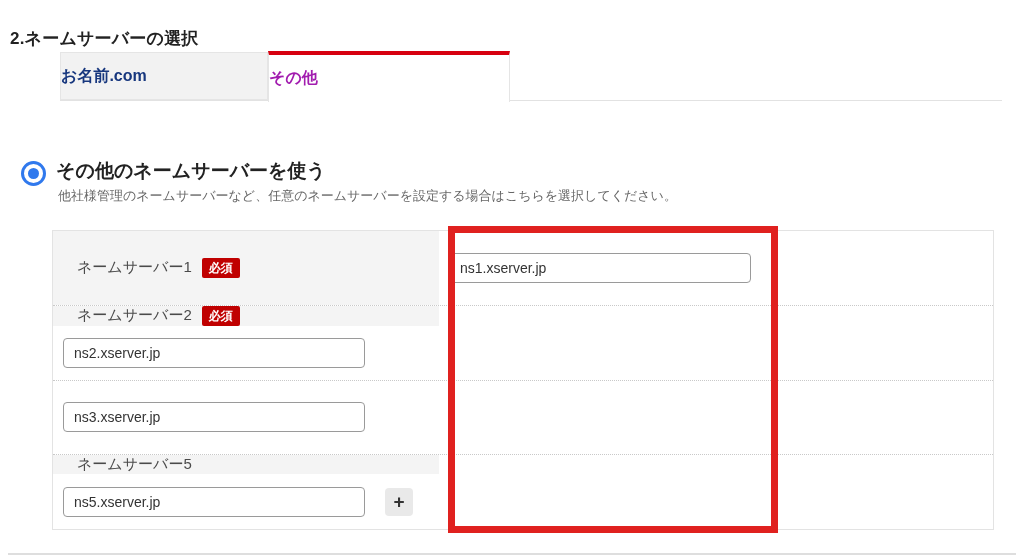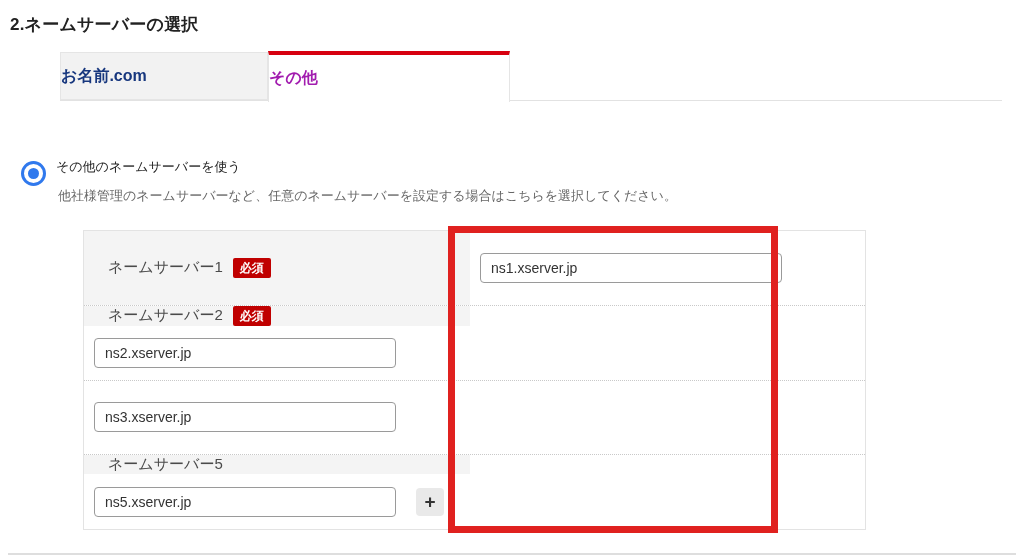--- a/index.html
+++ b/index.html
@@ -3,21 +3,21 @@
 <meta charset="utf-8">
 <style>
   * { margin:0; padding:0; box-sizing:border-box; }
   html,body { background:#ffffff; }
   body { font-family:"Liberation Sans","DejaVu Sans",sans-serif; }
   .screen {
     position:relative; width:1024px; height:559px; background:#fff; overflow:hidden;
   }
   
   .section-title {
-    position:absolute; left:10px; top:13px;
+    position:absolute; left:10px; top:27px;
     font-size:17px; font-weight:bold; color:#222222; letter-spacing:0.2px;
   }
   
   .tabbar-line {
     position:absolute; left:60px; top:100px; width:942px; height:1px; background:#e2e2e2;
   }
   .tab {
     position:absolute; display:flex; align-items:center; justify-content:flex-start;
     font-size:16px; font-weight:bold; cursor:pointer;
   }
@@ -35,29 +35,29 @@
   
   .radio-outer {
     position:absolute; left:21px; top:161px; width:25px; height:25px;
     border:3px solid #3079ed; border-radius:50%;
     display:flex; align-items:center; justify-content:center; cursor:pointer;
     background:#fff;
   }
   .radio-dot { width:11px; height:11px; border-radius:50%; background:#3079ed; }
   .radio-heading {
     position:absolute; left:56px; top:158px;
-    font-size:13px; font-weight:normal; color:#222222; cursor:pointer;
+    font-size:19px; font-weight:bold; color:#222222; cursor:pointer;
   }
   .radio-desc {
     position:absolute; left:58px; top:187px;
     font-size:13px; color:#666666;
   }
   
   .ns-table {
-    position:absolute; left:83px; top:230px; width:783px; height:300px;
+    position:absolute; left:52px; top:230px; width:942px; height:300px;
     border:1px solid #e3e3e3; display:flex; flex-direction:column; background:#fff;
   }
   .ns-row { display:flex; flex:1; min-height:0; }
   .ns-row + .ns-row { border-top:1px dotted #c9c9c9;flex-direction:column; }
   .ns-label-cell {
     width:386px; background:#f4f4f4; display:flex; align-items:center;
     padding-left:24px; font-size:15px; color:#4a4a4a;
   }
   .required-badge {
     display:inline-block; margin-left:10px; background:#c00000; color:#ffffff;

